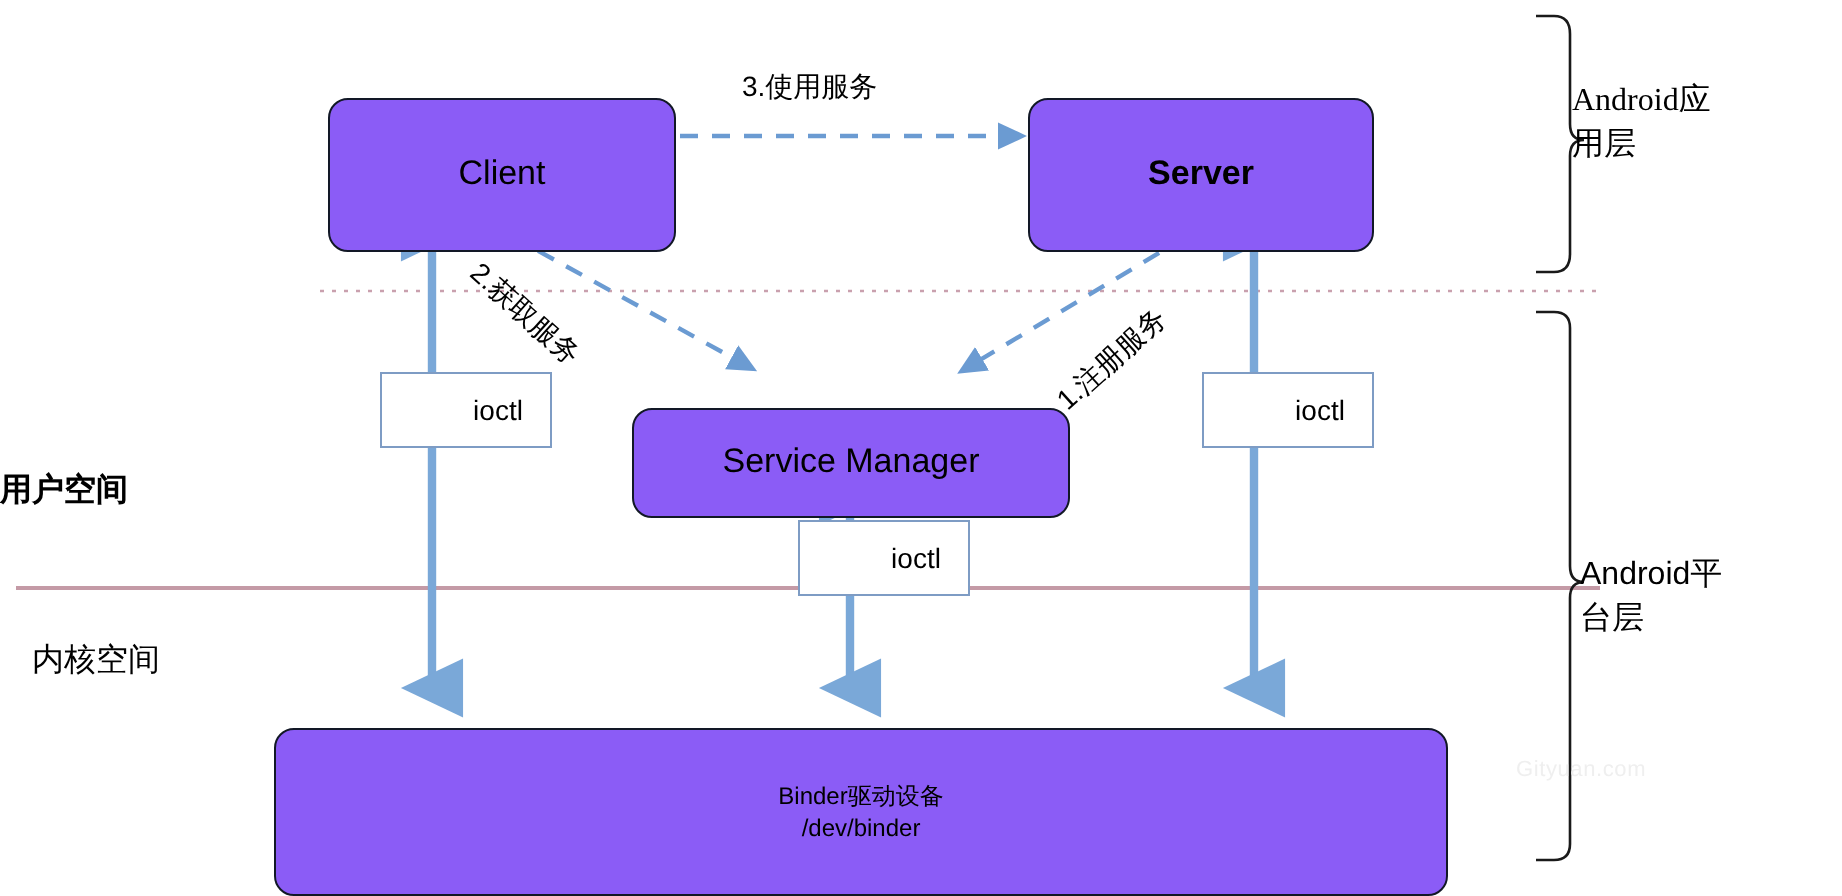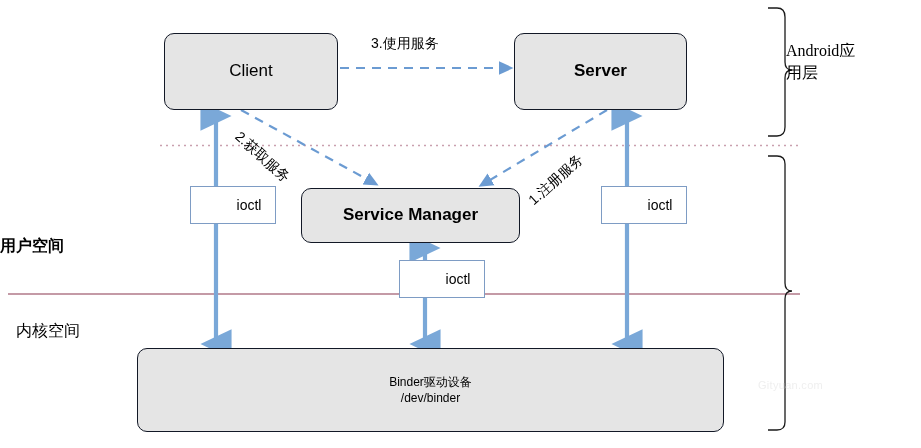--- a/index.html
+++ b/index.html
@@ -7,33 +7,34 @@
     width:921px;height:448px;
     background:#ffffff;
     font-family:"Liberation Sans","DejaVu Sans",sans-serif;
     overflow:hidden;
   }
   #canvas{position:relative;width:921px;height:448px;}
   svg#wires{position:absolute;left:0;top:0;width:921px;height:448px;pointer-events:none;}
 
   .node{
     position:absolute;
-    background:#e5e5e5;
+    background:#8b5cf6;
     border:1.6px solid #121826;
     border-radius:10px;
     display:flex;align-items:center;justify-content:center;
     text-align:center;
     color:#000;
     font-size:17px;
     line-height:1.35;
     z-index:3;
+    margin-top:16px;
   }
   #node-client{left:164px;top:33px;width:172px;height:75px;}
   #node-server{left:514px;top:33px;width:171px;height:75px;font-weight:bold;}
-  #node-sm{left:301px;top:188px;width:217px;height:53px;font-weight:bold;}
+  #node-sm{left:316px;top:188px;width:217px;height:53px;}
   #node-binder{left:137px;top:348px;width:585px;height:82px;font-size:12px;}
 
   .ioctl{
     position:absolute;
     background:#ffffff;
     border:1px solid #7e9cc4;
     display:flex;align-items:center;justify-content:center;
     font-size:14px;color:#000;
     z-index:4;
     padding-left:32px;
@@ -141,16 +142,18 @@
 
   <div class="edgelabel" id="lbl-use">3.使用服务</div>
   <div class="edgelabel" id="lbl-get">2.获取服务</div>
   <div class="edgelabel" id="lbl-reg">1.注册服务</div>
 
   <div class="sidelabel" id="lbl-user">用户空间</div>
   <div class="sidelabel" id="lbl-kernel">内核空间</div>
 
   <div class="sidelabel" id="lbl-app-layer">Android应
 用层</div>
+  <div class="sidelabel" id="lbl-plat-layer">Android平
+台层</div>
 
   <div id="watermark">Gityuan.com</div>
 
 </div>
 
 </body></html>

